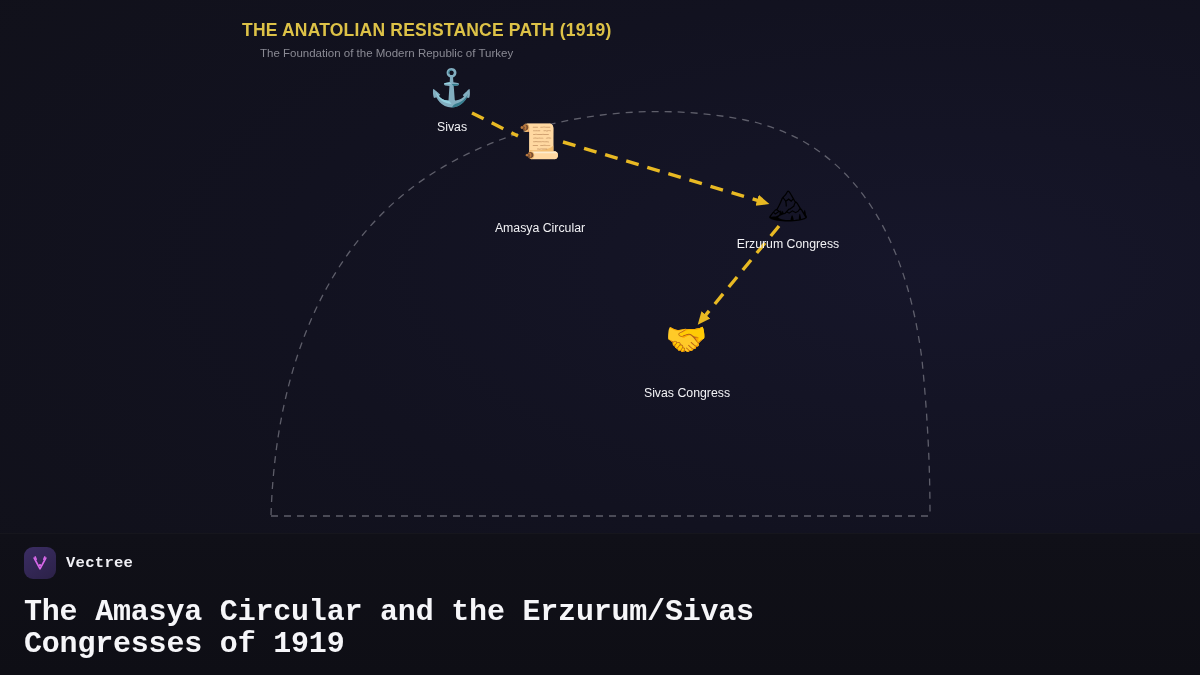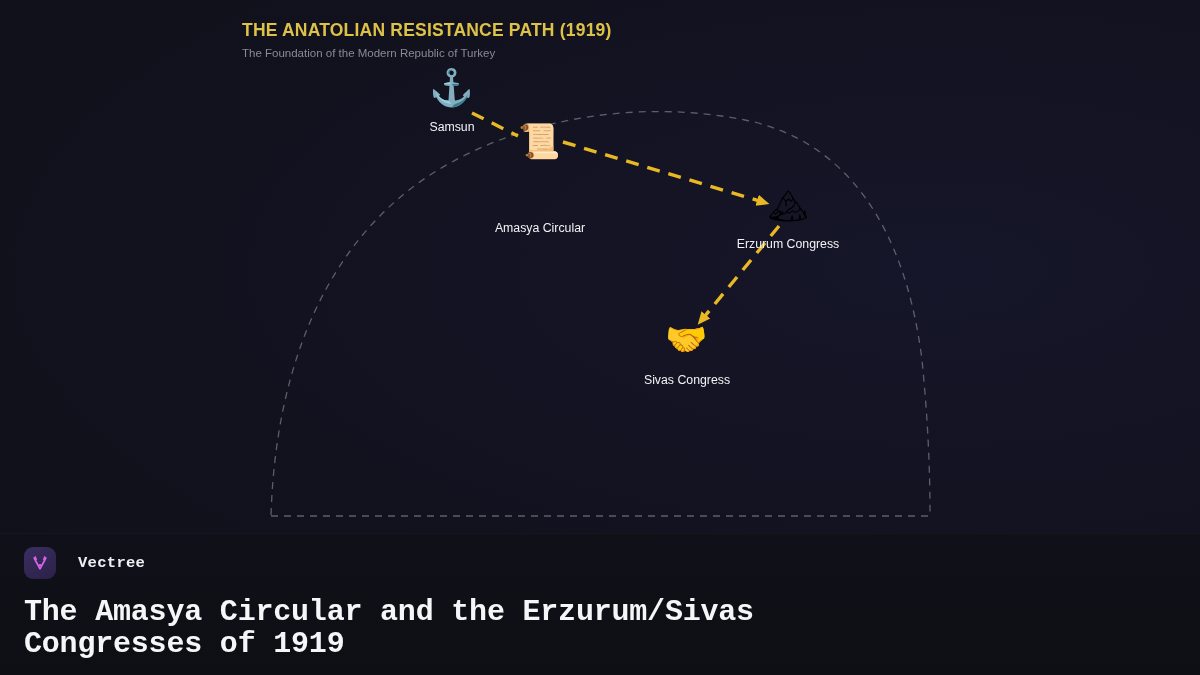--- a/index.html
+++ b/index.html
@@ -49,20 +49,21 @@
     font-weight: bold;
     letter-spacing: 0.2px;
     color: #ddc247;
     white-space: nowrap;
   }
   #map-subtitle {
     margin-top: 6px;
     font-size: 11.5px;
     color: #8a8a94;
     white-space: nowrap;
+    margin-left: 18px;
   }
 
   
   .map-node {
     position: absolute;
     z-index: 5;
     width: 0;
     height: 0;
   }
   .node-icon {
@@ -93,41 +94,41 @@
   #node-amasya            { left: 540px; top: 124px; }
   #node-amasya .node-icon { top: 0; font-size: 34px; }
   #node-amasya .node-label{ top: 57px; margin-top: 40px; }
 
   #node-erzurum             { left: 788px; top: 190px; }
   #node-erzurum .node-icon  { top: 0; font-size: 32px; }
   #node-erzurum .node-label { top: 47px; }
 
   #node-sivas             { left: 687px; top: 322px; }
   #node-sivas .node-icon  { top: 0; font-size: 34px; }
-  #node-sivas .node-label { top: 51px; }
+  #node-sivas .node-label { top: 64px; }
 
   
   #bottom-bar {
     position: absolute;
     left: 0;
     top: 533px;
     width: 1200px;
     height: 142px;
     background: linear-gradient(180deg, #101018 0%, #0e0e15 100%);
     border-top: 1px solid rgba(255,255,255,0.035);
     z-index: 10;
   }
 
   #brand-row {
     position: absolute;
     left: 24px;
     top: 13px;
     display: flex;
     align-items: center;
-    gap: 22px;
+    gap: 10px;
   }
   #brand-logo {
     width: 32px;
     height: 32px;
     border-radius: 9px;
     background: linear-gradient(145deg, #3b2d63 0%, #2b2147 100%);
     display: flex;
     align-items: center;
     justify-content: center;
     flex: 0 0 auto;
@@ -194,21 +195,21 @@
       </g>
     </svg>
 
     <div id="title-block">
       <div id="map-title">THE ANATOLIAN RESISTANCE PATH (1919)</div>
       <div id="map-subtitle">The Foundation of the Modern Republic of Turkey</div>
     </div>
 
     <div class="map-node" id="node-samsun">
       <div class="node-icon">⚓</div>
-      <div class="node-label">Samsun</div>
+      <div class="node-label">Sivas</div>
     </div>
 
     <div class="map-node" id="node-amasya">
       <div class="node-icon">📜</div>
       <div class="node-label">Amasya Circular</div>
     </div>
 
     <div class="map-node" id="node-erzurum">
       <div class="node-icon">🏔</div>
       <div class="node-label">Erzurum Congress</div>

